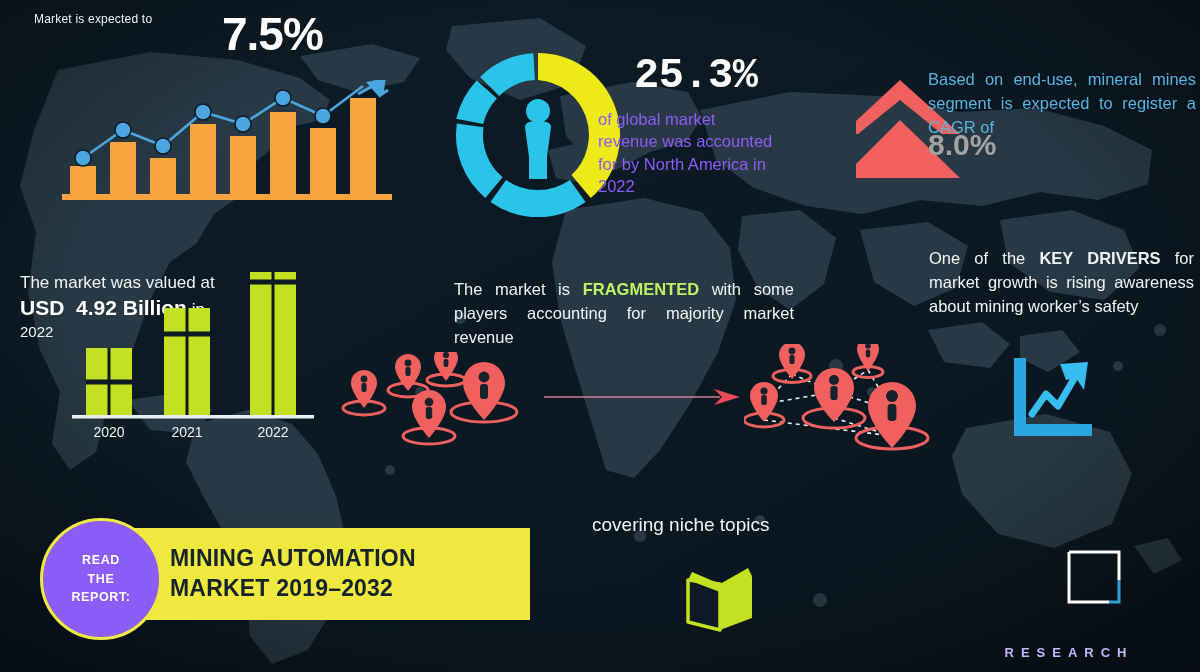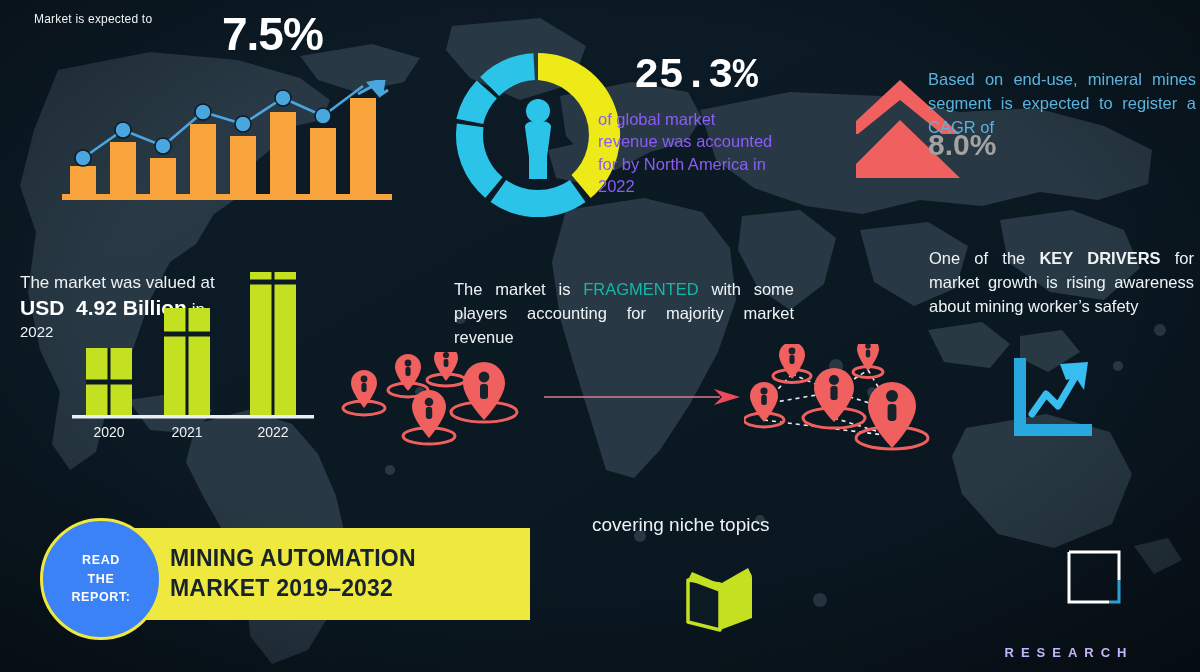--- a/index.html
+++ b/index.html
@@ -38,39 +38,39 @@
 
   
   #green-l1{position:absolute;left:20px;top:272px;width:230px;font-size:17px;color:#eef3f6;}
   #green-l2{position:absolute;left:20px;top:295px;width:260px;font-size:21px;font-weight:bold;color:#ffffff;}
   #green-l2 .light{font-weight:normal;font-size:17px;}
   #green-l3{position:absolute;left:20px;top:322px;font-size:15px;color:#eef3f6;}
   #greenchart{position:absolute;left:62px;top:272px;width:260px;height:168px;}
 
   
   #frag{position:absolute;left:454px;top:278px;width:340px;font-size:16.5px;color:#eef3f6;line-height:1.45;text-align:justify;}
-  #frag .hl{color:#14b8a6;font-weight:normal;}
+  #frag .hl{color:#bef264;font-weight:bold;}
 
   
   #keydrv{position:absolute;left:929px;top:247px;width:265px;font-size:16.5px;color:#eef3f6;line-height:1.45;text-align:justify;}
 
   
   #pins-left{position:absolute;left:336px;top:352px;width:200px;height:100px;}
   #pins-right{position:absolute;left:744px;top:344px;width:186px;height:112px;}
   #midarrow{position:absolute;left:544px;top:386px;width:200px;height:22px;}
 
   
   #growicon{position:absolute;left:1008px;top:356px;width:86px;height:86px;}
 
   
   #banner{position:absolute;left:128px;top:528px;width:402px;height:92px;background:#efe83f;}
   #banner-title{position:absolute;left:170px;top:543px;width:360px;font-size:23px;font-weight:bold;color:#16222c;line-height:1.32;letter-spacing:.2px;}
   #readbadge{
     position:absolute;left:40px;top:518px;width:116px;height:116px;border-radius:50%;
-    background:#3b82f6;border:3px solid #efe83f;
+    background:#8b5cf6;border:3px solid #efe83f;
     display:flex;align-items:center;justify-content:center;
   }
   #readbadge span{
     font-size:12.5px;font-weight:bold;color:#ffffff;text-align:center;
     line-height:1.5;letter-spacing:.6px;
   }
 
   
   #reports{position:absolute;left:592px;top:512px;width:230px;font-size:19px;color:#eef3f6;line-height:1.38;}
   #reports .n{font-weight:bold;}

